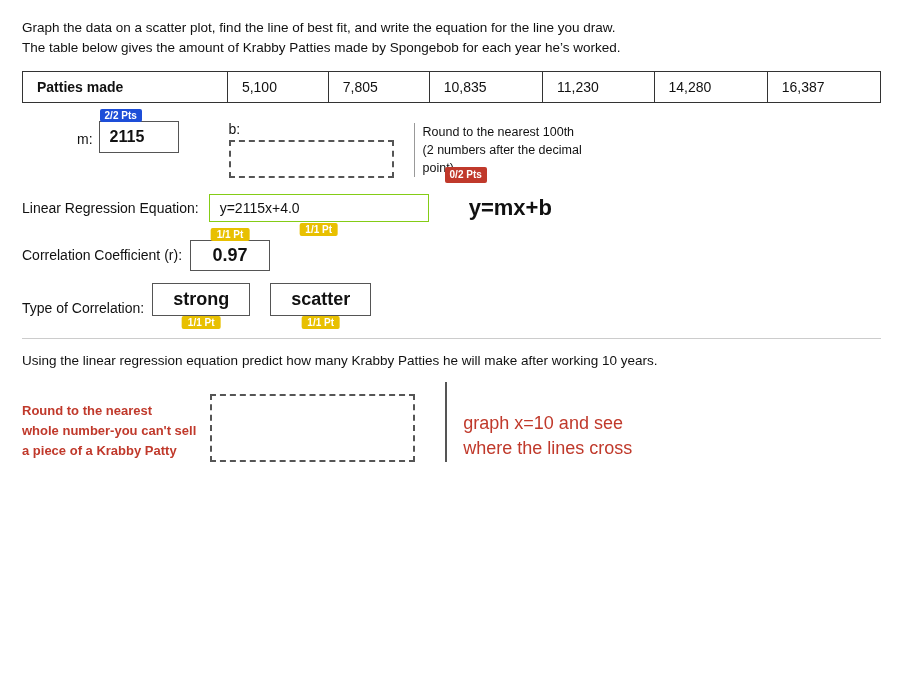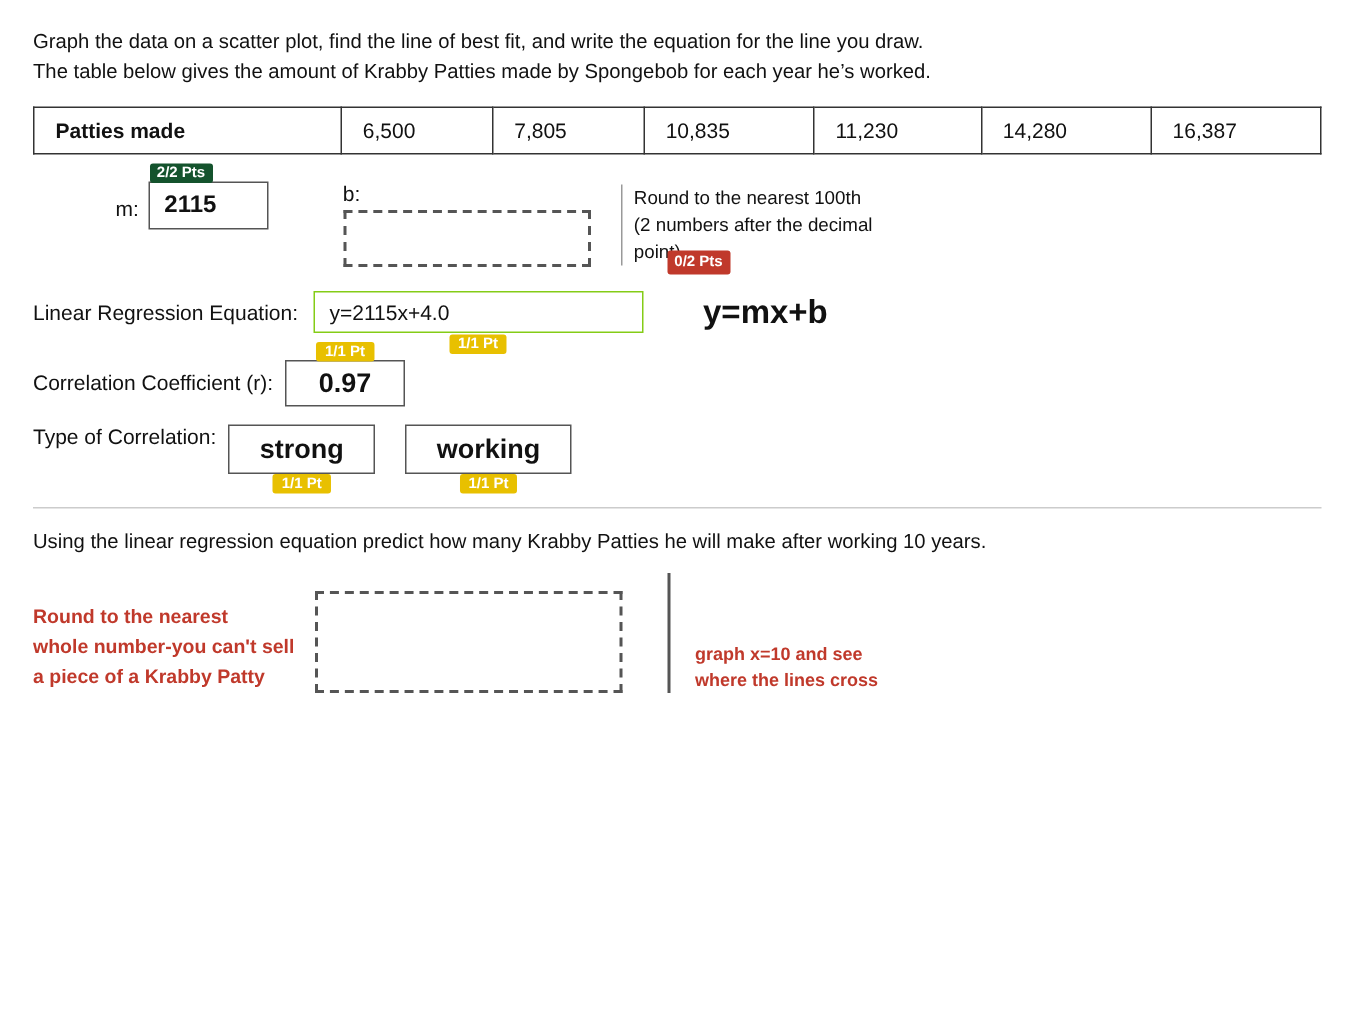--- a/index.html
+++ b/index.html
@@ -52,36 +52,36 @@
 
 <div class="intro-text">
   <div>Graph the data on a scatter plot, find the line of best fit, and write the equation for the line you draw.</div>
   <div>The table below gives the amount of Krabby Patties made by Spongebob for each year he’s worked.</div>
 </div>
 
 <table class="data-table">
   <tbody>
   <tr>
     <td>Patties made</td>
-    <td>6,500</td>
+    <td>5,100</td>
     <td>7,805</td>
     <td>10,835</td>
     <td>11,230</td>
     <td>14,280</td>
     <td>16,387</td>
   </tr>
 </tbody>
   </table>
 
 <div style="display:flex; align-items:flex-start; margin-bottom:16px; margin-left:55px;">
 
   <div style="display:flex; align-items:flex-end; margin-right:50px;">
     <span style="font-size:14px; margin-right:6px; padding-bottom:6px;">m:</span>
     <div style="position:relative; border:1px solid #555; padding:6px 14px 6px 10px; min-width:80px;">
-      <span style="position:absolute; top:-13px; left:0; background:#14532d; color:#fff; font-size:10px; font-weight:bold; padding:1px 5px; border-radius:2px;">2/2 Pts</span>
+      <span style="position:absolute; top:-13px; left:0; background:#1d4ed8; color:#fff; font-size:10px; font-weight:bold; padding:1px 5px; border-radius:2px;">2/2 Pts</span>
       <span style="font-size:16px; font-weight:bold;">2115</span>
     </div>
   </div>
 
   <div style="display:flex; align-items:flex-start;">
     <div style="display:flex; flex-direction:column;">
       <span style="font-size:14px; margin-bottom:3px;">b:</span>
       <div style="border:2px dashed #555; min-width:165px; height:38px; background:#fff;"></div>
     </div>
 
@@ -104,38 +104,38 @@
 </div>
 
 <div style="display:flex; align-items:center; margin-bottom:12px; margin-left:0;">
   <span style="font-size:14px; margin-right:8px;">Correlation Coefficient (r):</span>
   <div style="position:relative; border:1px solid #555; padding:4px 14px; font-size:18px; font-weight:bold; background:#fff; min-width:80px; text-align:center;">
     <span style="position:absolute; top:-13px; left:50%; transform:translateX(-50%); background:#e8c000; color:#fff; font-size:10px; font-weight:bold; padding:1px 6px; border-radius:2px; white-space:nowrap;">1/1 Pt</span>
     <span>0.97</span>
   </div>
 </div>
 
-<div style="display:flex; align-items:flex-start; margin-bottom:22px;">
+<div style="display:flex; align-items:flex-end; margin-bottom:22px;">
   <span style="font-size:14px; margin-right:8px;">Type of Correlation:</span>
   <div style="position:relative; border:1px solid #555; padding:5px 20px; font-size:18px; font-weight:bold; background:#fff; margin-right:20px; text-align:center;">
     <span style="position:absolute; bottom:-14px; left:50%; transform:translateX(-50%); background:#e8c000; color:#fff; font-size:10px; font-weight:bold; padding:1px 6px; border-radius:2px; white-space:nowrap;">1/1 Pt</span>
     <span>strong</span>
   </div>
   <div style="position:relative; border:1px solid #555; padding:5px 20px; font-size:18px; font-weight:bold; background:#fff; text-align:center;">
     <span style="position:absolute; bottom:-14px; left:50%; transform:translateX(-50%); background:#e8c000; color:#fff; font-size:10px; font-weight:bold; padding:1px 6px; border-radius:2px; white-space:nowrap;">1/1 Pt</span>
-    <span>working</span>
+    <span>scatter</span>
   </div>
 </div>
 
 <hr style="border:none; border-top:1px solid #ccc; margin:10px 0 14px 0;">
 
 <div style="font-size:13.5px; margin-bottom:14px;">Using the linear regression equation predict how many Krabby Patties he will make after working 10 years.</div>
 
 <div style="display:flex; align-items:flex-end;">
   <div style="font-size:13px; color:#c0392b; font-weight:bold; line-height:1.55; max-width:205px; margin-right:14px;">
     Round to the nearest<br>whole number-you can't sell<br>a piece of a Krabby Patty
   </div>
   <div style="border:2px dashed #555; min-width:205px; min-height:68px; background:#fff; margin-right:30px;"></div>
 
   <div style="width:2px; height:80px; background:#555; margin-right:16px; margin-top:0;"></div>
-  <div style="font-size:12px; font-weight:bold; color:#c0392b; line-height:1.4; max-width:250px; white-space:pre-line;">graph x=10 and see
+  <div style="font-size:18px; font-weight:normal; color:#c0392b; line-height:1.4; max-width:250px; white-space:pre-line;">graph x=10 and see
 where the lines cross</div>
 </div>
 
 </body></html>

